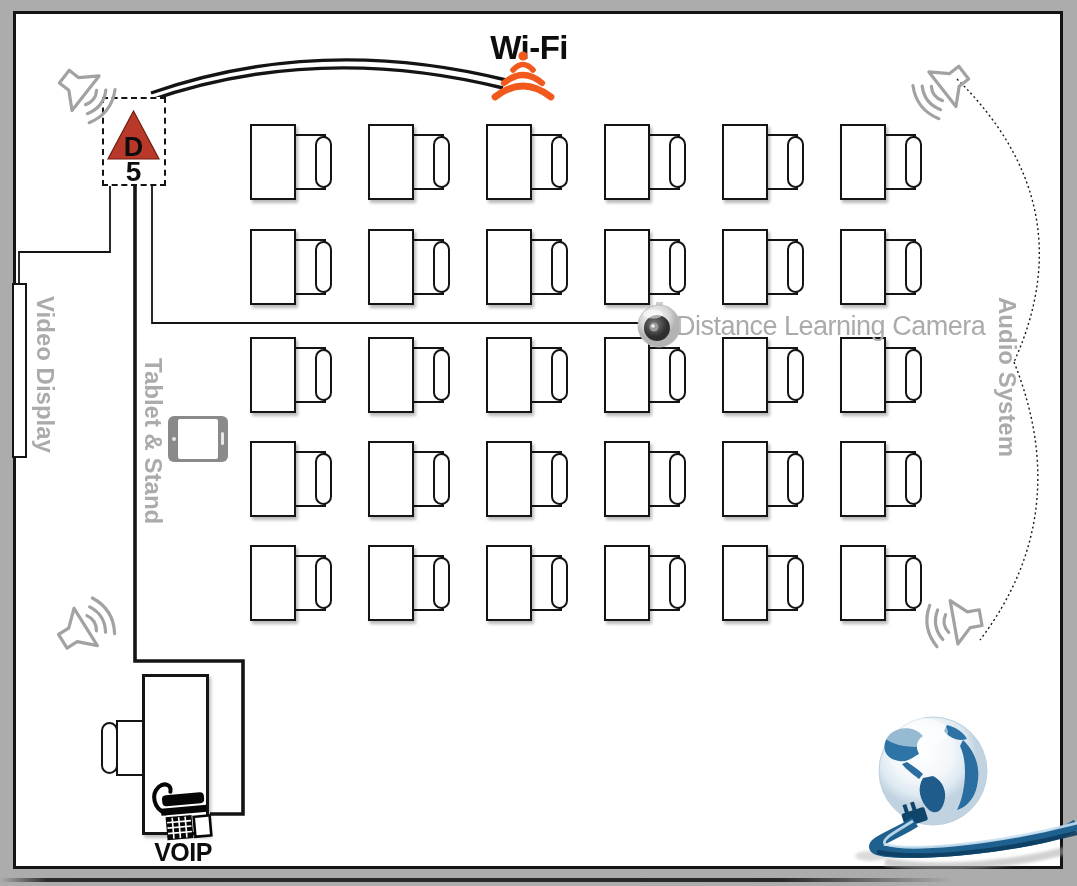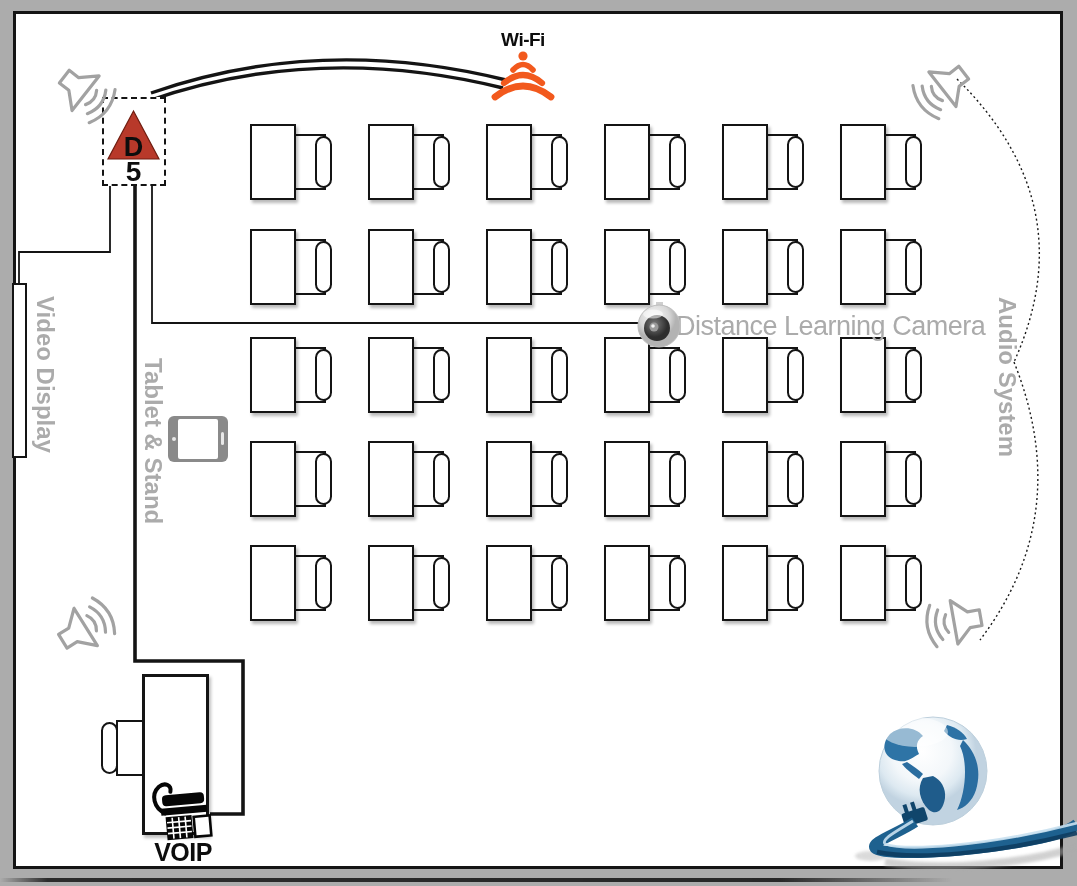--- a/index.html
+++ b/index.html
@@ -216,21 +216,21 @@
     </div>
 
   <div class="dashed-box">
     <svg width="59" height="84" viewBox="0 0 59 84">
       <polygon points="29.5,12 4,60 55,60" fill="var(--marker_red)" stroke="#701d10" stroke-width="1.2"></polygon>
       <text x="29.5" y="57" text-anchor="middle" font-size="27" font-weight="bold" fill="#0d0d0d" font-family="Liberation Sans, sans-serif">D</text>
       <text x="29.5" y="82" text-anchor="middle" font-size="28" font-weight="bold" fill="#0d0d0d" font-family="Liberation Sans, sans-serif">5</text>
     </svg>
   </div>
 
-  <div class="blk" style="left:478px;top:29px;width:90px;text-align:center;font-size:19px;letter-spacing:-0.5px;">Wi-Fi</div>
+  <div class="blk" style="left:478px;top:29px;width:90px;text-align:right;font-size:33px;letter-spacing:-0.5px;">Wi-Fi</div>
   <svg class="icon" style="left:485px;top:48px;" width="78" height="58" viewBox="0 0 78 58">
     <circle cx="38" cy="8" r="4.6" fill="var(--wifi_orange)"></circle>
     <path d="M28,22 Q38,11 48,22" fill="none" stroke="var(--wifi_orange)" stroke-width="5.6" stroke-linecap="round"></path>
     <path d="M19,35 Q38,19 57,35" fill="none" stroke="var(--wifi_orange)" stroke-width="6.2" stroke-linecap="round"></path>
     <path d="M10,49 Q38,27 66,49" fill="none" stroke="var(--wifi_orange)" stroke-width="6.8" stroke-linecap="round"></path>
   </svg>
 
   <svg class="icon" style="left:48px;top:62px;transform:rotate(38deg);" width="72" height="60" viewBox="0 0 72 60">
     <path d="M38,8 L23,22 H11 V38 H23 L38,52 Z" fill="none" stroke="var(--speaker_gray)" stroke-width="3.2" stroke-linejoin="round"></path>
     <path d="M45,21 Q51,30 45,39" fill="none" stroke="var(--speaker_gray)" stroke-width="3.2" stroke-linecap="round"></path>

